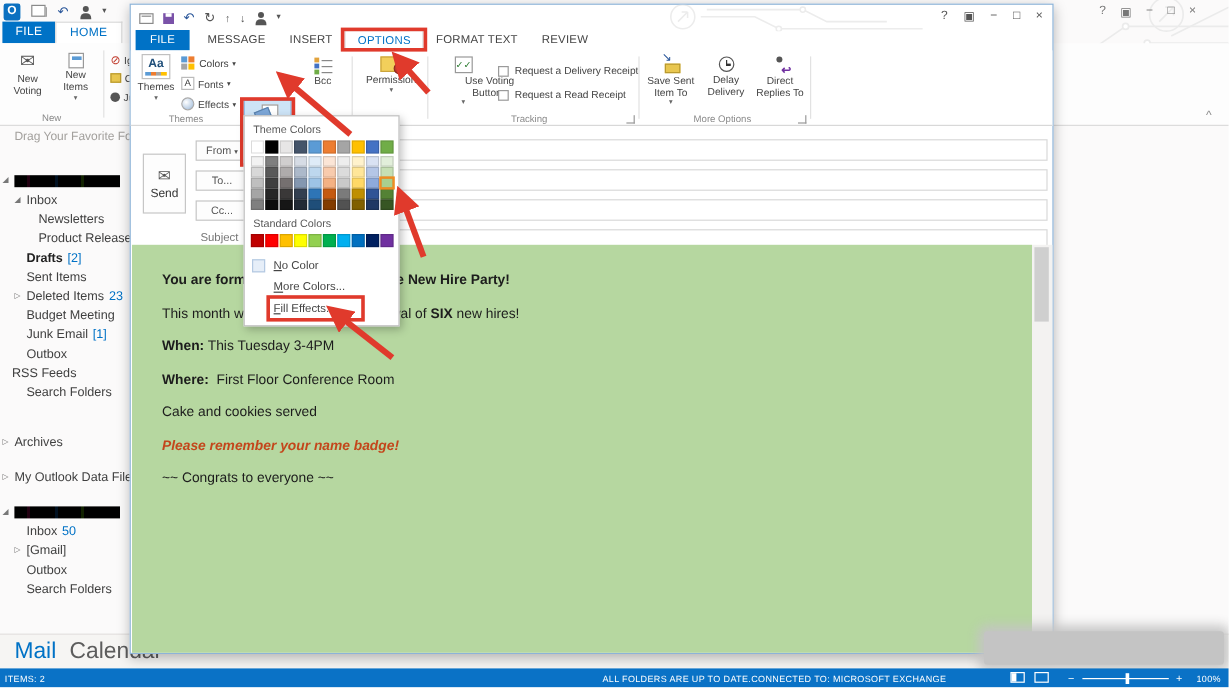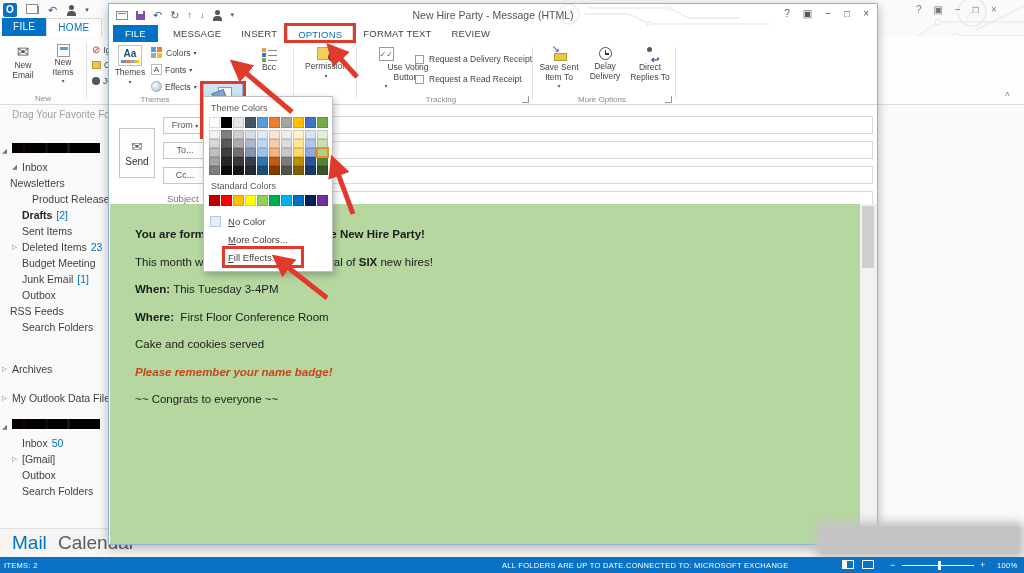--- a/index.html
+++ b/index.html
@@ -33,21 +33,21 @@
   .mini-row { position:absolute; display:flex; align-items:center; gap:3px; font-size:8.5px; color:#444; }
   .ic-ignore { color:#c0392b; font-size:10px; }
   .ic-clean { width:9px; height:8px; background:#e8c64f; border:1px solid #b99a2f; }
   .ic-junk { width:8px; height:8px; background:#555; border-radius:50%; }
   .favorites-hint { position:absolute; left:12px; top:109px; font-size:10px; color:#a3a09d; white-space:nowrap; }
   .mw-controls { position:absolute; top:4px; left:916px; display:flex; gap:12px; color:#777; font-size:10px; }
   .chevron-up { position:absolute; left:1005px; top:91px; color:#888; font-size:10px; }
 
   
   .folder-list { position:absolute; left:0; top:143px; width:107px; font-size:10.5px; color:#3f3f3f; }
-  .f-row { height:16px; line-height:16px; white-space:nowrap; display:flex; }
+  .f-row { height:16px; line-height:16px; white-space:nowrap; display:flex; align-items:center; }
   .f-arrow { width:10px; display:inline-block; font-size:6.5px; color:#777; flex:0 0 10px; }
   .f-label.bold { font-weight:bold; color:#222; }
   .f-count { color:#0072c6; margin-left:4px; }
   .f-redacted { display:inline-block; width:88px; height:10px; background:linear-gradient(90deg,#000 0 12%,#201 12% 15%,#000 15% 38%,#012 38% 41%,#000 41% 63%,#120 63% 66%,#000 66% 100%); }
   .bottom-nav { position:absolute; left:0; top:528px; width:1024px; height:29px; background:#f6f5f3; border-top:1px solid #e4e2e0; z-index:2; }
   .nav-mail { position:absolute; left:12px; top:3px; font-size:19px; color:#0072c6; }
   .nav-cal { position:absolute; left:58px; top:3px; font-size:19px; color:#5d5d5d; }
 
   
   .msg-win { position:absolute; left:108px; top:3px; width:770px; height:542px; background:#fff; border:1px solid #8db3d8; box-shadow:0 3px 10px rgba(0,0,0,.28); z-index:10; }
@@ -171,21 +171,21 @@
     </div>
 
     <div class="mw-tabs">
       <span class="mw-tab file">FILE</span>
       <span class="mw-tab active">HOME</span>
     </div>
 
     <div class="mw-ribbon">
       <div class="rb-btn" style="left:6px;top:8px;width:34px;">
         <span class="ic-envelope">✉</span>
-        <span>New Email</span>
+        <span>New Voting</span>
       </div>
       <div class="rb-btn" style="left:46px;top:8px;width:34px;">
         <span class="ic-newitems"></span>
         <span>New Items</span>
           <span style="font-size:6px;color:#666;">▾</span>
       </div>
       <div class="grp-label" style="left:6px;top:58px;width:74px;">New</div>
       <div class="v-sep" style="left:86px;top:6px;height:56px;"></div>
       <div class="mini-row" style="left:92px;top:8px;">
         <span class="ic-ignore">⊘</span>
@@ -208,21 +208,21 @@
     <div class="folder-list">
         <div class="f-sec" style="margin-top: 0px;">
           <div class="f-row" style="padding-left: 2px;">
             <span class="f-arrow">◢</span>
             <span class="f-redacted"></span>
           </div>
           <div class="f-row" style="padding-left: 12px;">
             <span class="f-arrow">◢</span>
             <span class="f-label">Inbox</span>
           </div>
-          <div class="f-row" style="">
+          <div class="f-row" style="padding-left: 22px;">
             <span class="f-arrow"></span>
             <span class="f-label">Newsletters</span>
           </div>
           <div class="f-row" style="padding-left: 22px;">
             <span class="f-arrow"></span>
             <span class="f-label">Product Releases</span>
           </div>
           <div class="f-row" style="padding-left: 12px;">
             <span class="f-arrow"></span>
             <span class="f-label bold">Drafts</span>
@@ -317,21 +317,20 @@
     <div class="m-qat">
       <span class="ic-mailwin"></span>
       <span class="ic-floppy"></span>
       <span class="glyph blue">↶</span>
       <span class="glyph">↻</span>
       <span class="glyph" style="font-size:9px;">↑</span>
       <span class="glyph" style="font-size:9px;">↓</span>
       <span class="ic-person"></span>
       <span class="glyph" style="font-size:7px;">▾</span>
     </div>
-    <div class="m-title">New Hire Party - Message (HTML)</div>
     <div class="m-controls">
       <span>?</span>
       <span>▣</span>
       <span>−</span>
       <span>□</span>
       <span>×</span>
     </div>
 
     <div class="m-tabs">
       <span class="m-tab file">FILE</span>

